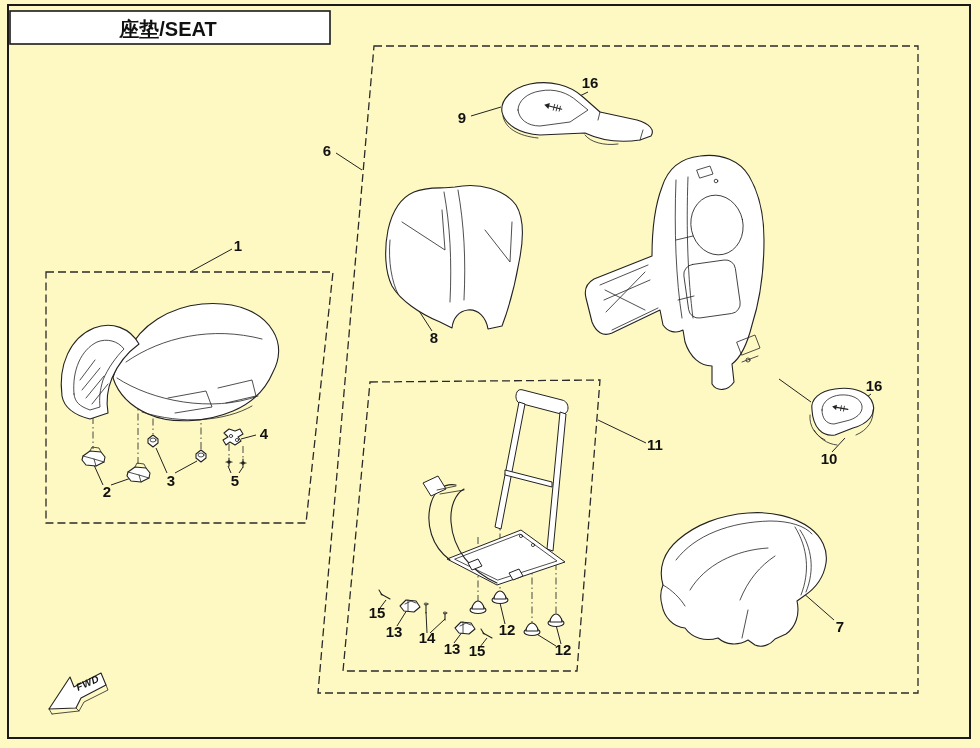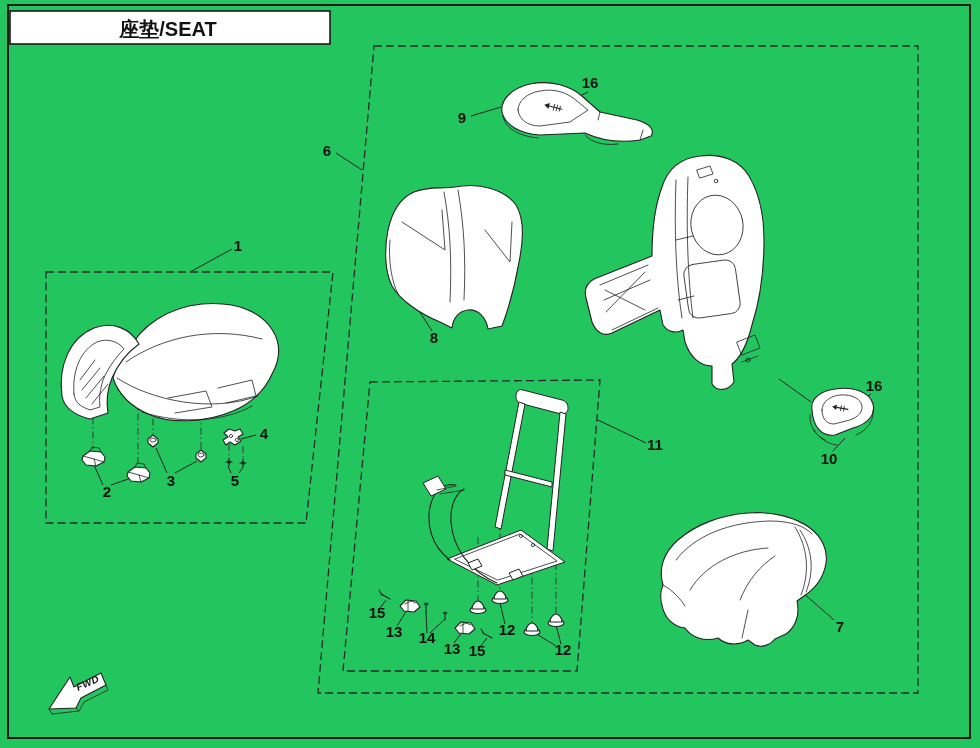--- a/index.html
+++ b/index.html
@@ -1,16 +1,16 @@
 <!DOCTYPE html>
 <html><head>
 <meta charset="utf-8">
 <style>
   html,body{margin:0;padding:0;background:#fff;}
-  .stage{position:relative;width:980px;height:748px;background:#22c55e;overflow:hidden;
+  .stage{position:relative;width:980px;height:748px;background:#fef9c3;overflow:hidden;
          font-family:"Liberation Sans",sans-serif;}
   svg{position:absolute;left:0;top:0;}
   .title-text{font:bold 20px "Liberation Sans",sans-serif;fill:#111;}
   .callout{font:bold 15px "Liberation Sans",sans-serif;fill:#111;}
   .fwd-text{font:italic bold 10px "Liberation Sans",sans-serif;fill:#111;letter-spacing:.5px;}
   .part{stroke:#222;stroke-width:1.1;fill:none;stroke-linejoin:round;stroke-linecap:round;}
   .partfill{stroke:#222;stroke-width:1.1;fill:#fff;stroke-linejoin:round;stroke-linecap:round;}
   .detail{stroke:#222;stroke-width:.8;fill:none;stroke-linecap:round;}
   .leader{stroke:#222;stroke-width:1;fill:none;}
   .dashbox{stroke:#2a2a2a;stroke-width:1.3;fill:none;stroke-dasharray:8 4;}

